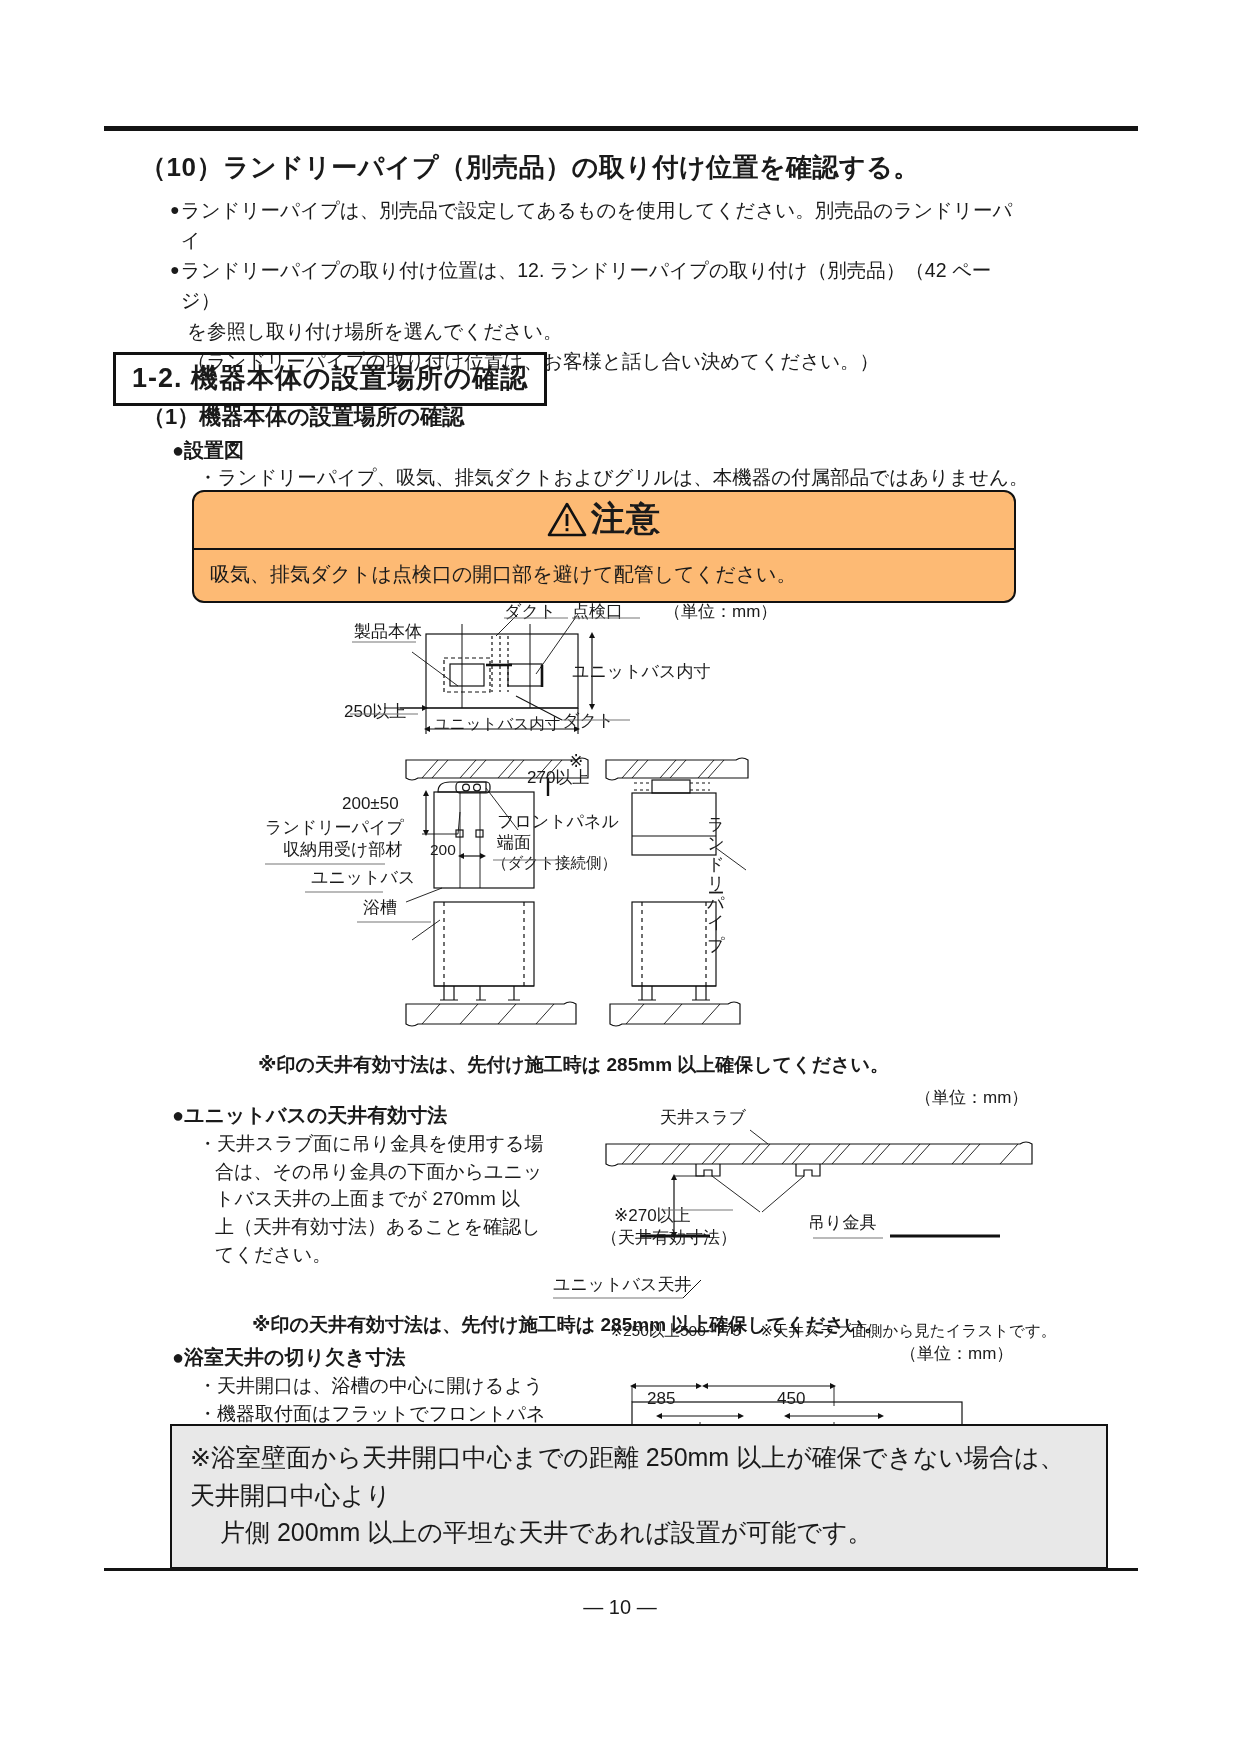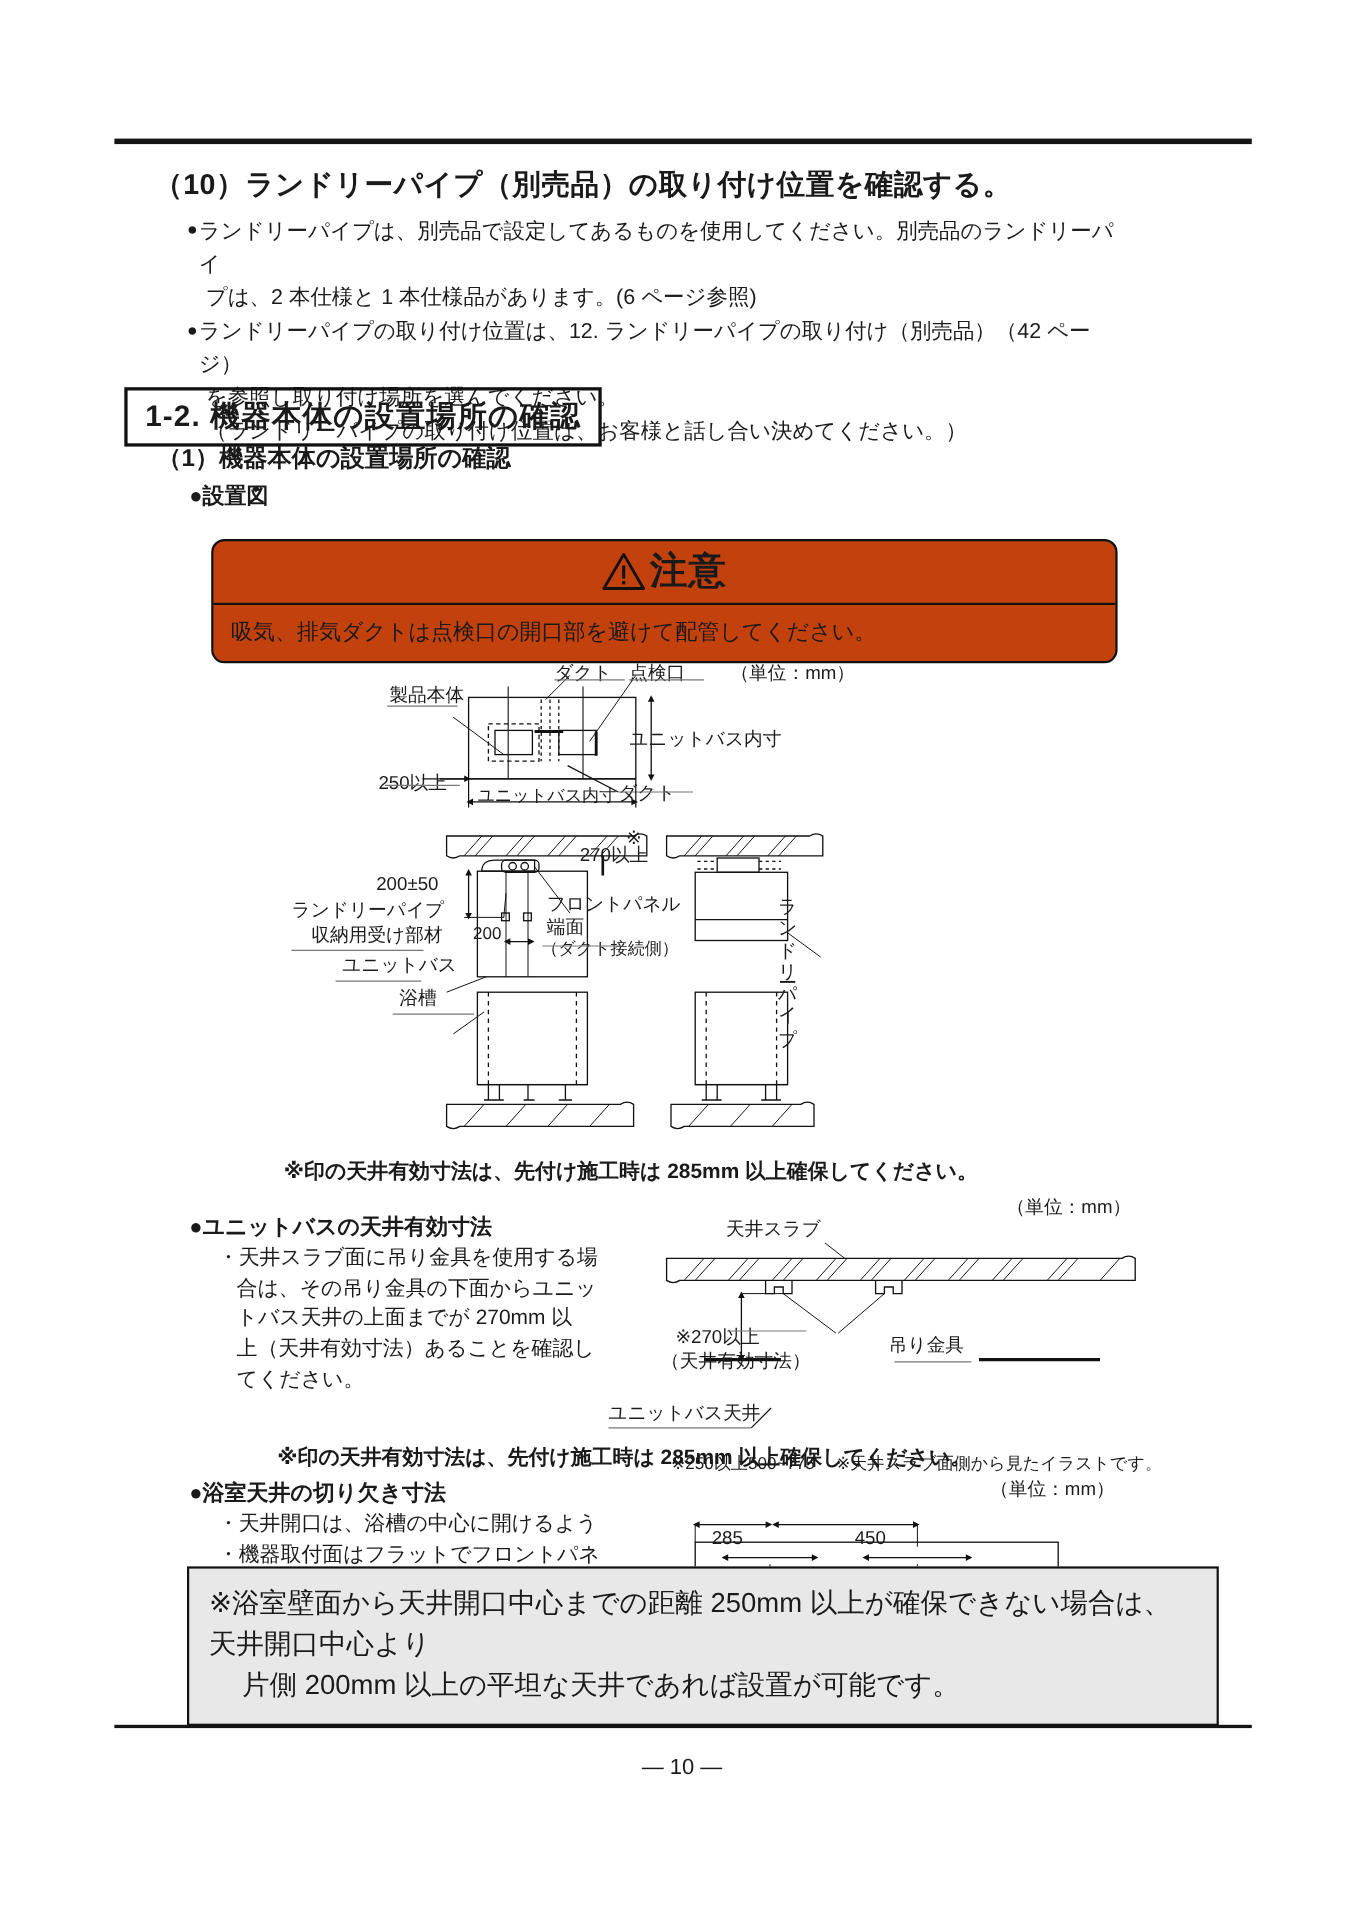--- a/index.html
+++ b/index.html
@@ -103,21 +103,21 @@
   }
 
   
   .caution {
     position: absolute;
     left: 192px;
     top: 490px;
     width: 820px;
     border: 2.5px solid #111;
     border-radius: 12px;
-    background: #c2410c;
+    background: #fdba74;
   }
   .caution-head {
     text-align: center;
     padding: 4px 0 6px 0;
     border-bottom: 2.5px solid #111;
     font-size: 34px;
     font-weight: bold;
     letter-spacing: 1px;
     display: flex;
     align-items: center;
@@ -207,41 +207,39 @@
 
   <div class="top-rule"></div>
 
   <div class="h-step">（10）ランドリーパイプ（別売品）の取り付け位置を確認する。</div>
 
   <div class="bullets">
     <div class="bl">
       <span class="dot">●</span>
       <span class="txt">ランドリーパイプは、別売品で設定してあるものを使用してください。別売品のランドリーパイ</span>
     </div>
-    <div class="bl indent">
-      <span class="txt">プは、2 本仕様と 1 本仕様品があります。(6 ページ参照)</span>
-    </div>
     <div class="bl">
       <span class="dot">●</span>
       <span class="txt">ランドリーパイプの取り付け位置は、12.  ランドリーパイプの取り付け（別売品）（42 ページ）</span>
     </div>
     <div class="bl indent">
       <span class="txt">を参照し取り付け場所を選んでください。</span>
     </div>
     <div class="bl indent">
       <span class="txt">（ランドリーパイプの取り付け位置は、お客様と話し合い決めてください。）</span>
     </div>
   </div>
 
   <div class="sec-box">
     <div class="sec-box-inner">1-2.  機器本体の設置場所の確認</div>
   </div>
 
   <div class="h-sub">（1）機器本体の設置場所の確認</div>
   <div class="h-sub2">●設置図</div>
+  <div class="note-line">・ランドリーパイプ、吸気、排気ダクトおよびグリルは、本機器の付属部品ではありません。</div>
 
   <div class="caution">
     <div class="caution-head">
       <span class="warn-tri">
         <svg width="40" height="36" viewBox="0 0 40 36">
           <polygon points="20,3 38,34 2,34" fill="none" stroke="#111" stroke-width="2.6" stroke-linejoin="round"></polygon>
           <rect x="18.6" y="13" width="2.8" height="12" fill="#111"></rect>
           <rect x="18.6" y="27.2" width="2.8" height="3" fill="#111"></rect>
         </svg>
       </span>

